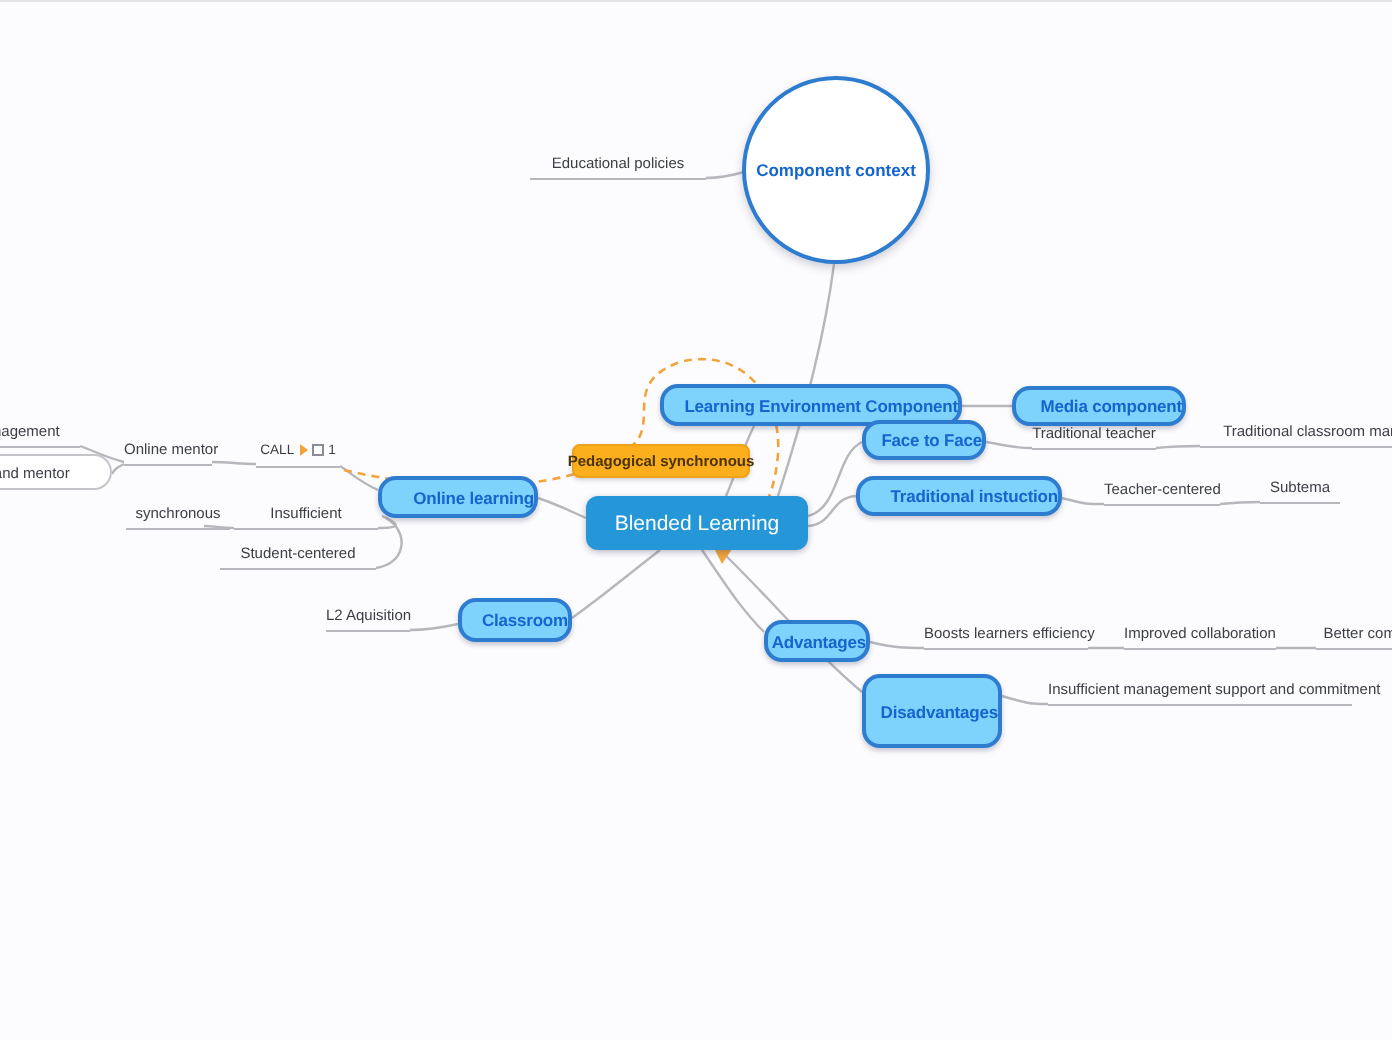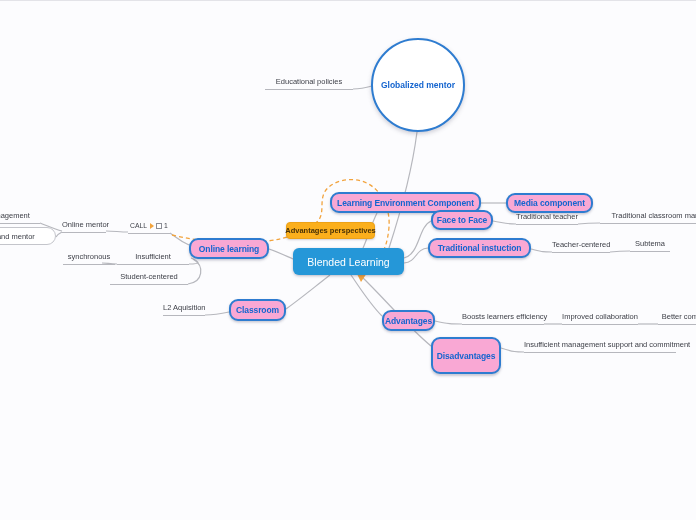--- a/index.html
+++ b/index.html
@@ -14,23 +14,23 @@
 
   
   .node { position:absolute; white-space:nowrap; }
 
   .central {
     background:#2597d8; color:#ffffff; font-weight:normal; font-size:10.5px;
     border-radius:6px; display:flex; align-items:center; justify-content:center;
     box-shadow:0 1px 3px rgba(60,60,90,.35);
   }
   .topic {
-    background:#f9a8d4; border:2px solid #2e7cd0; color:#1565cf;
+    background:#7dd3fc; border:2px solid #2e7cd0; color:#1565cf;
     font-weight:bold; font-size:8.5px; letter-spacing:-0.1px;
-    border-radius:9px; display:flex; align-items:center; justify-content:center;
+    border-radius:9px; display:flex; align-items:center; justify-content:flex-end;
     box-shadow:0 1.5px 2.5px rgba(70,70,100,.28);
   }
   .ellipse {
     background:#ffffff; border:2px solid #2e7cd0; color:#1565cf;
     font-weight:bold; font-size:8.5px; border-radius:50%;
     display:flex; align-items:center; justify-content:center; text-align:center;
     box-shadow:0 2px 4px rgba(70,70,100,.25);
   }
   .floating {
     background:#fbaf1c; border:1px solid #eda217; color:#4a3206;
@@ -94,29 +94,29 @@
       <path d="M 501,347 C 514,351 516,351 524,351"></path>
     </g>
 
     <g>
       <path stroke="#f2a33c" stroke-width="1.3" stroke-dasharray="4 3" d="M 172,234 C 240,250 300,240 318,220 C 328,208 312,190 340,180 C 372,172 391,199 389,226 C 387,252 376,266 362,272"></path>
       <polygon fill="#f2a33c" points="355,269 367,272 361,281"></polygon>
     </g>
   </svg>
 
   <div class="node ellipse" style="left:371px; top:37px; width:94px; height:94px;">
-    <span>Globalized mentor</span>
+    <span>Component context</span>
   </div>
 
   <div class="node central" style="left:293px; top:247px; width:111px; height:27px;">
     <span>Blended Learning</span>
   </div>
 
   <div class="node floating" style="left:286px; top:221px; width:89px; height:17px;">
-    <span>Advantages perspectives</span>
+    <span>Pedagogical synchronous</span>
   </div>
 
   <div class="node topic" style="left:330px; top:191px; width:151px; height:21px;">
     <span>Learning Environment Component</span>
   </div>
   <div class="node topic" style="left:506px; top:192px; width:87px; height:20px;">
     <span>Media component</span>
   </div>
   <div class="node topic" style="left:431px; top:209px; width:62px; height:20px;">
     <span>Face to Face</span>

